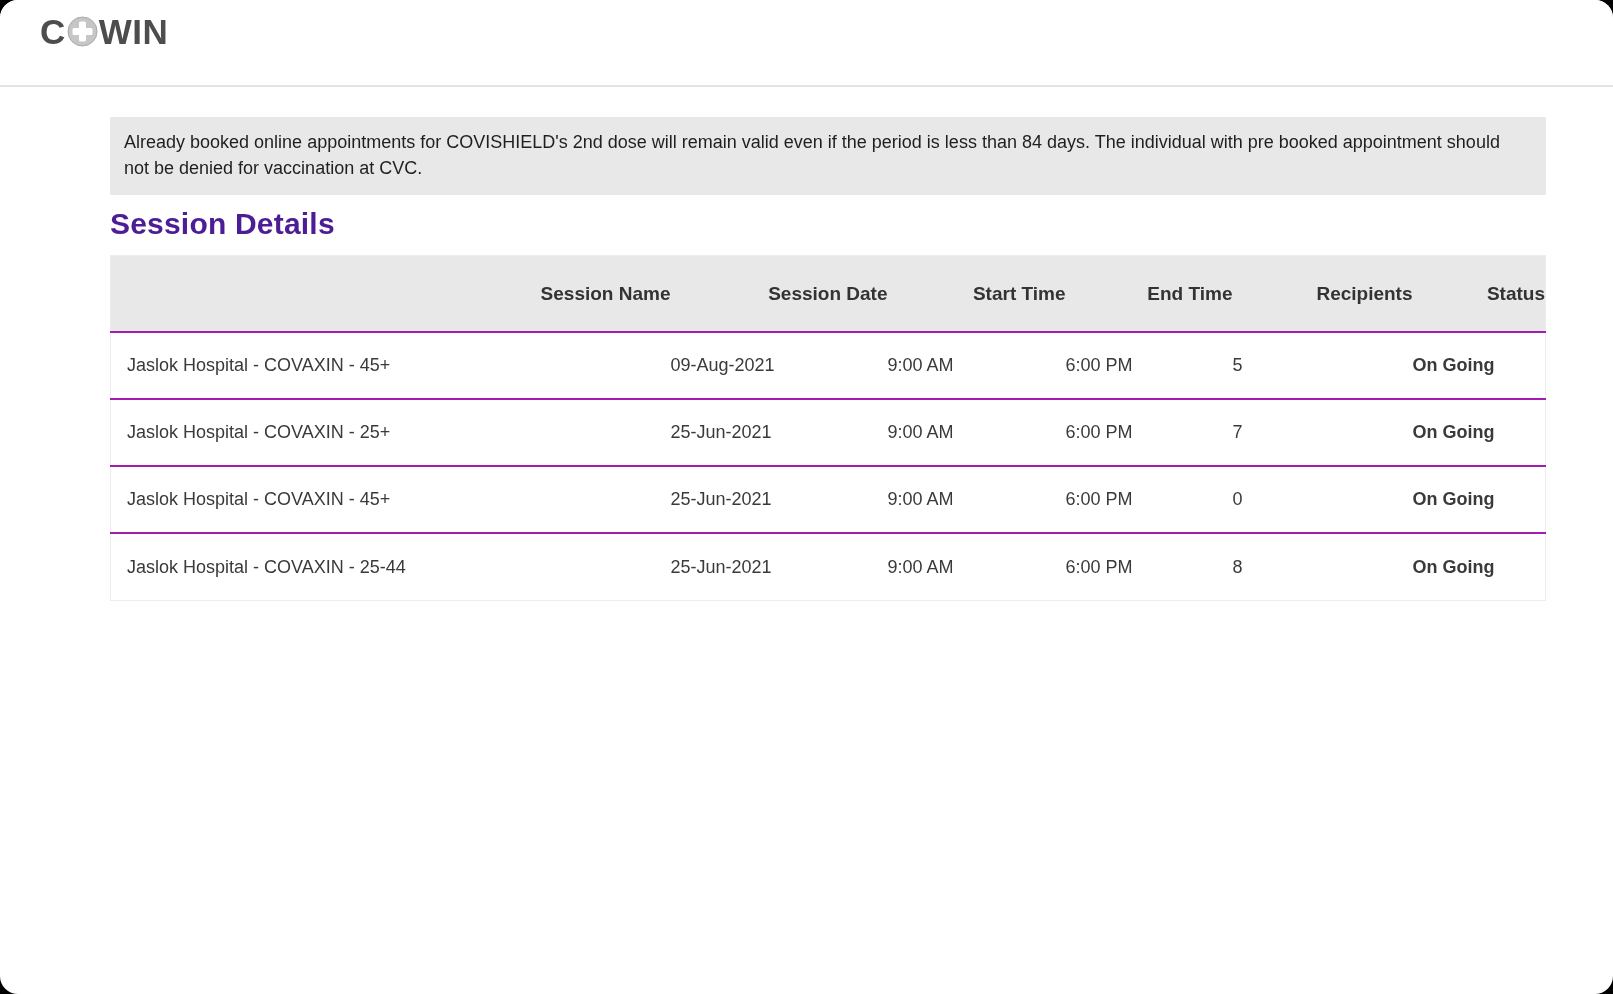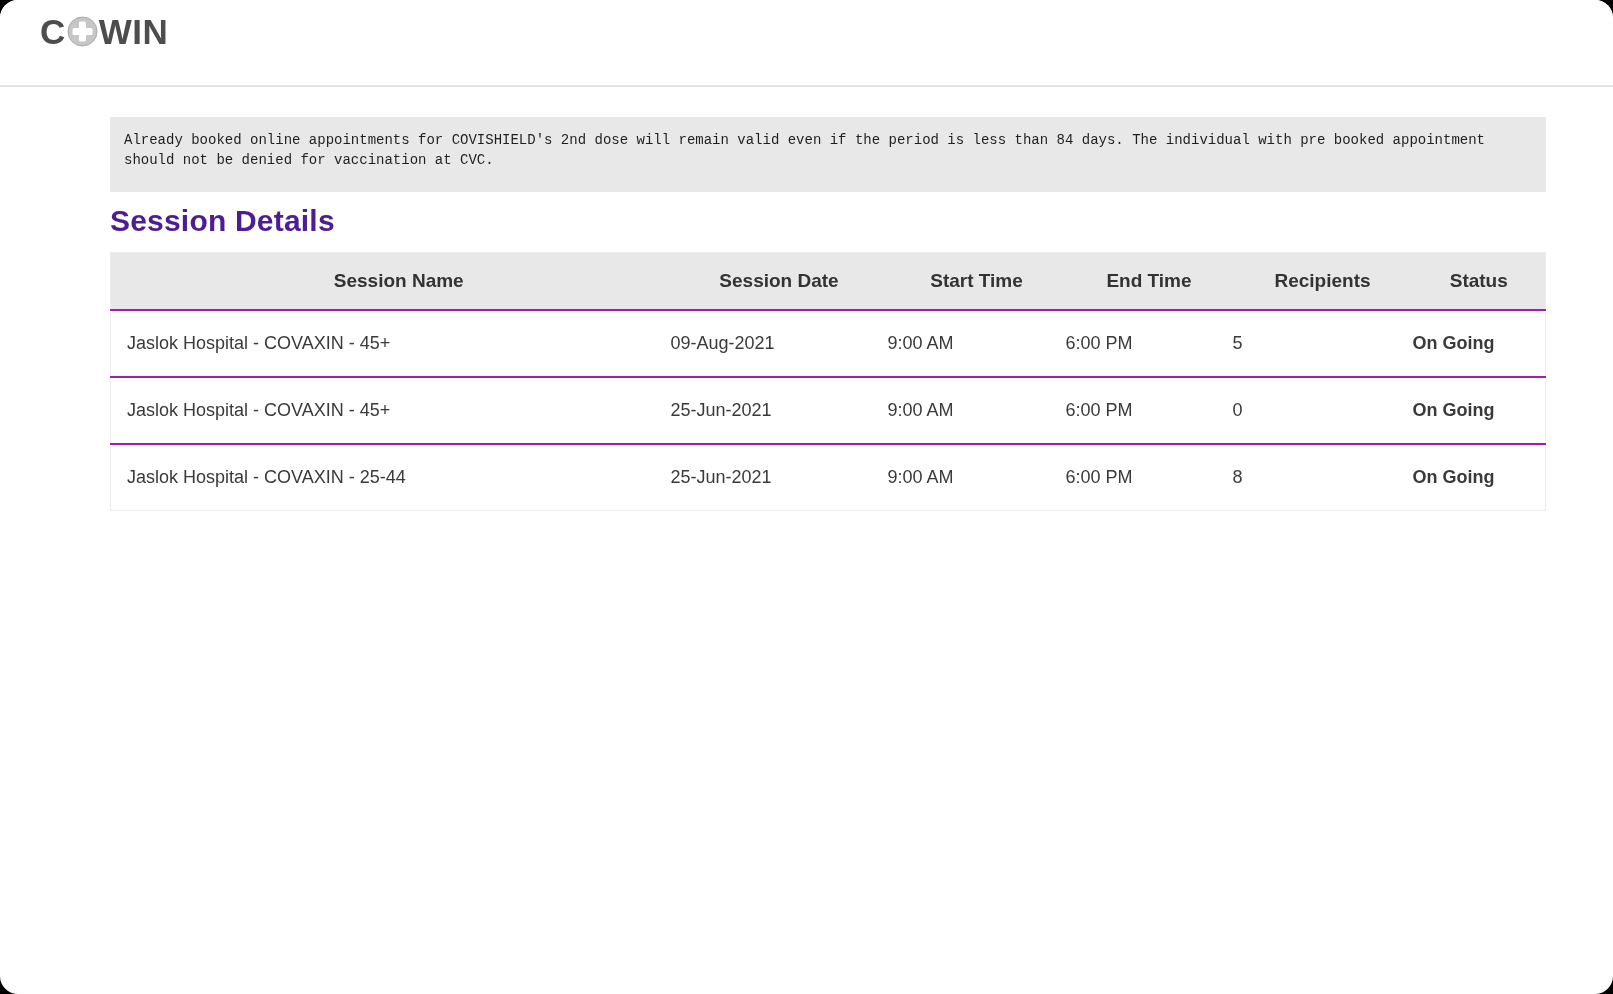--- a/index.html
+++ b/index.html
@@ -50,25 +50,24 @@
 
   
   .content {
     margin: 0 67px 0 110px; 
     width: 1436px;
   }
   .notice {
     margin-top: 30px;
     background: #e8e8e8;
     padding: 13px 26px 13px 14px;
-    font-size: 14px;
+    font-size: 18px;
     line-height: 1.44;
     color: #1f1f1f;
     min-height: 75px;
-    font-family: Liberation Mono, monospace;
   }
   h1.page-title {
     margin: 12px 0 14px 0;
     font-size: 30px;
     font-weight: 700;
     color: #4c1d95;
     letter-spacing: 0.2px;
   }
 
   
@@ -79,22 +78,22 @@
     border: 1px solid #ececec;
   }
   table.sessions col.c1 { width: 560px; }
   table.sessions col.c2 { width: 217px; }
   table.sessions col.c3 { width: 178px; }
   table.sessions col.c4 { width: 167px; }
   table.sessions col.c5 { width: 180px; }
   table.sessions col.c6 { width: auto; }
   table.sessions th {
     background: #e8e8e8;
-    height: 57px;
-    text-align: center;
+    height: 77px;
+    text-align: right;
     vertical-align: middle;
     font-size: 19px;
     font-weight: 600;
     color: #333333;
     padding: 0;
   }
   table.sessions td {
     height: 67px;
     vertical-align: middle;
     font-size: 18px;
@@ -158,20 +157,28 @@
       <tbody>
   <tr>
     <td>Jaslok Hospital - COVAXIN - 45+</td>
     <td>09-Aug-2021</td>
     <td>9:00 AM</td>
     <td>6:00 PM</td>
     <td>5</td>
     <td class="status-cell">On Going</td>
   </tr>
 
+  <tr>
+    <td>Jaslok Hospital - COVAXIN - 25+</td>
+    <td>25-Jun-2021</td>
+    <td>9:00 AM</td>
+    <td>6:00 PM</td>
+    <td>7</td>
+    <td class="status-cell">On Going</td>
+  </tr>
 
   <tr>
     <td>Jaslok Hospital - COVAXIN - 45+</td>
     <td>25-Jun-2021</td>
     <td>9:00 AM</td>
     <td>6:00 PM</td>
     <td>0</td>
     <td class="status-cell">On Going</td>
   </tr>
 

